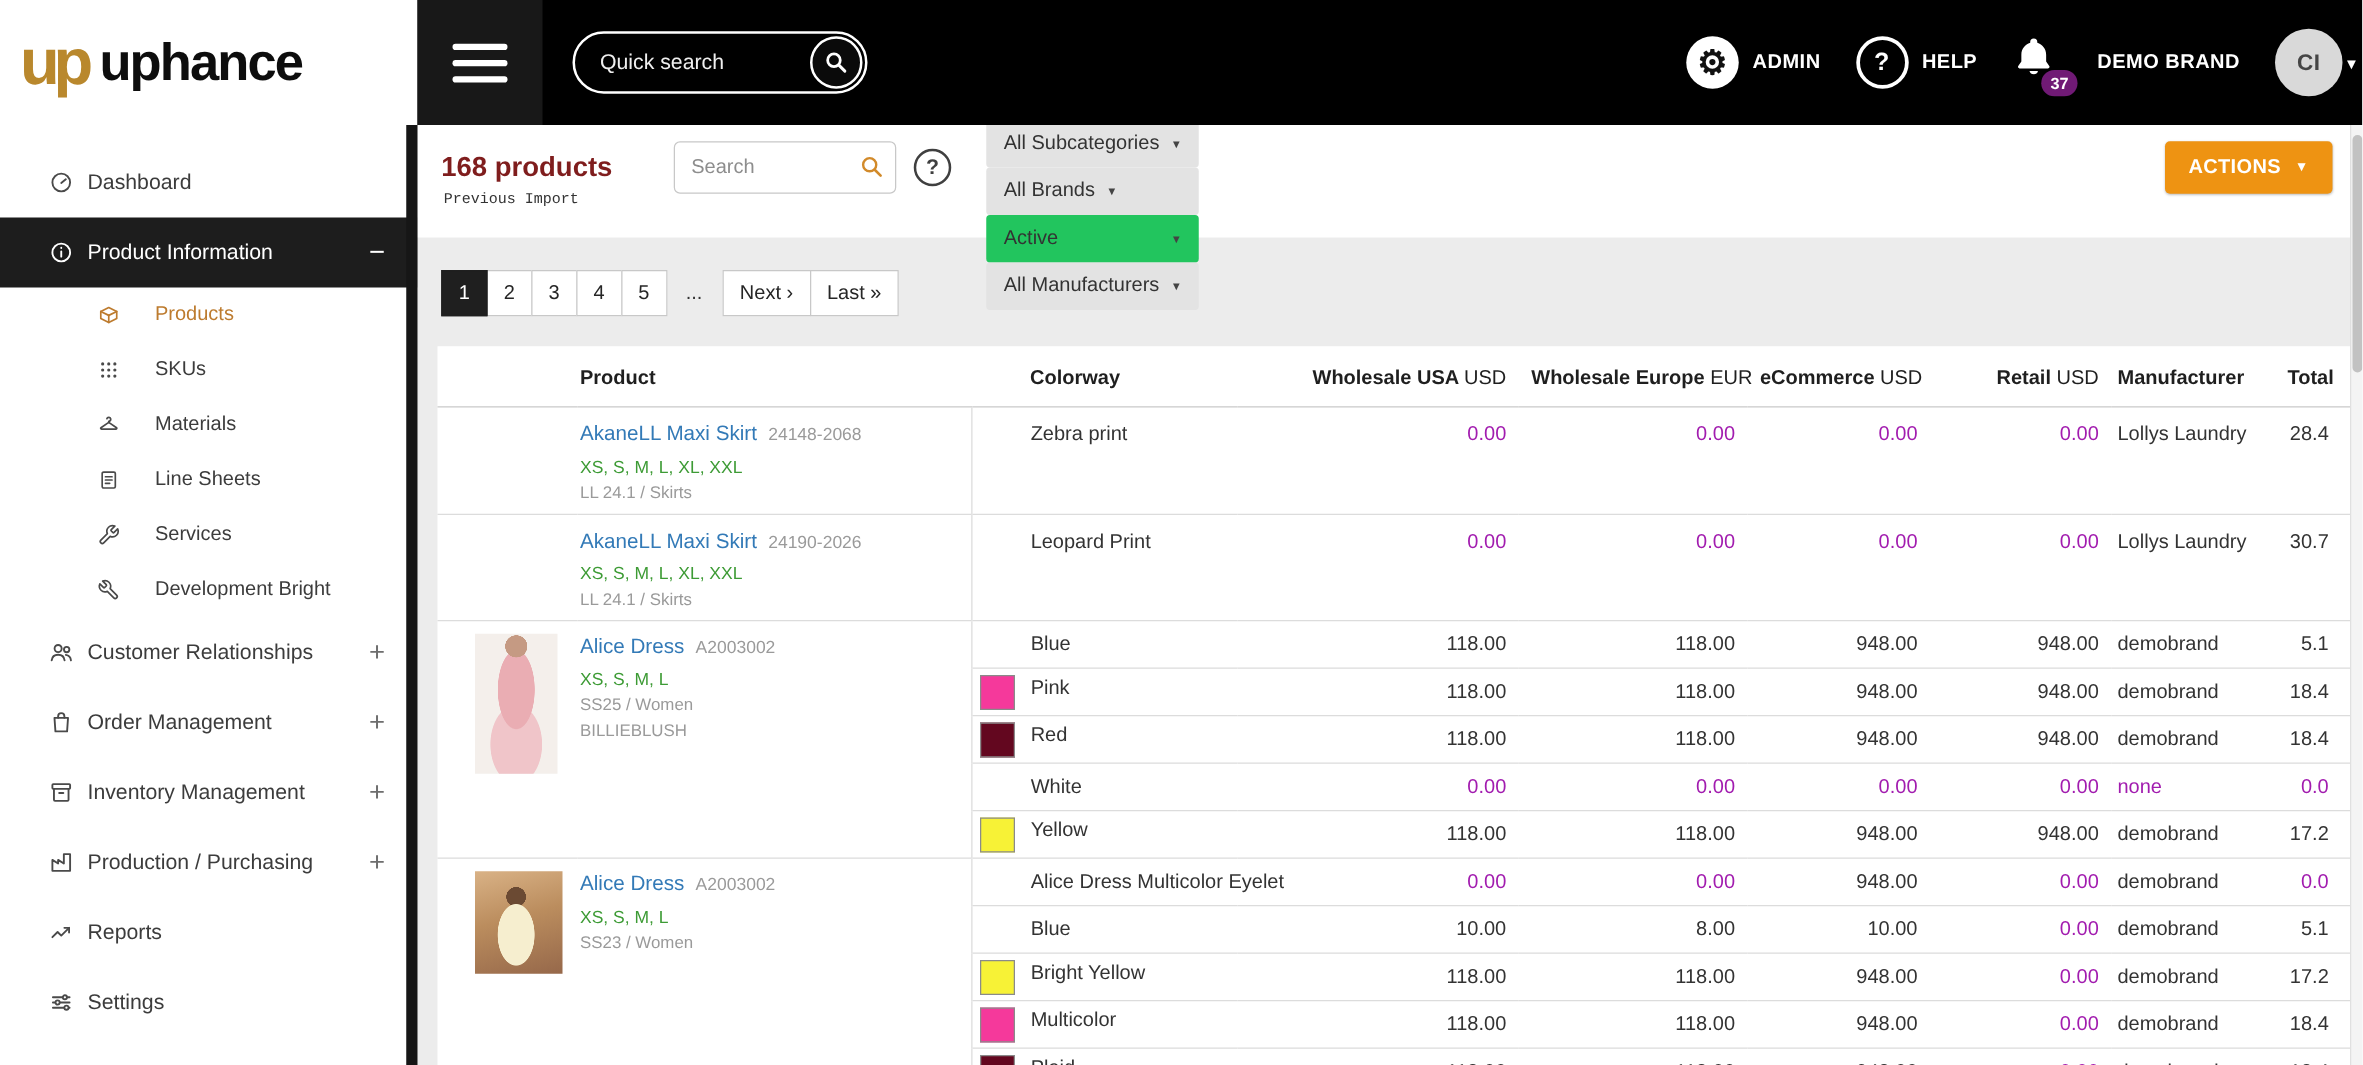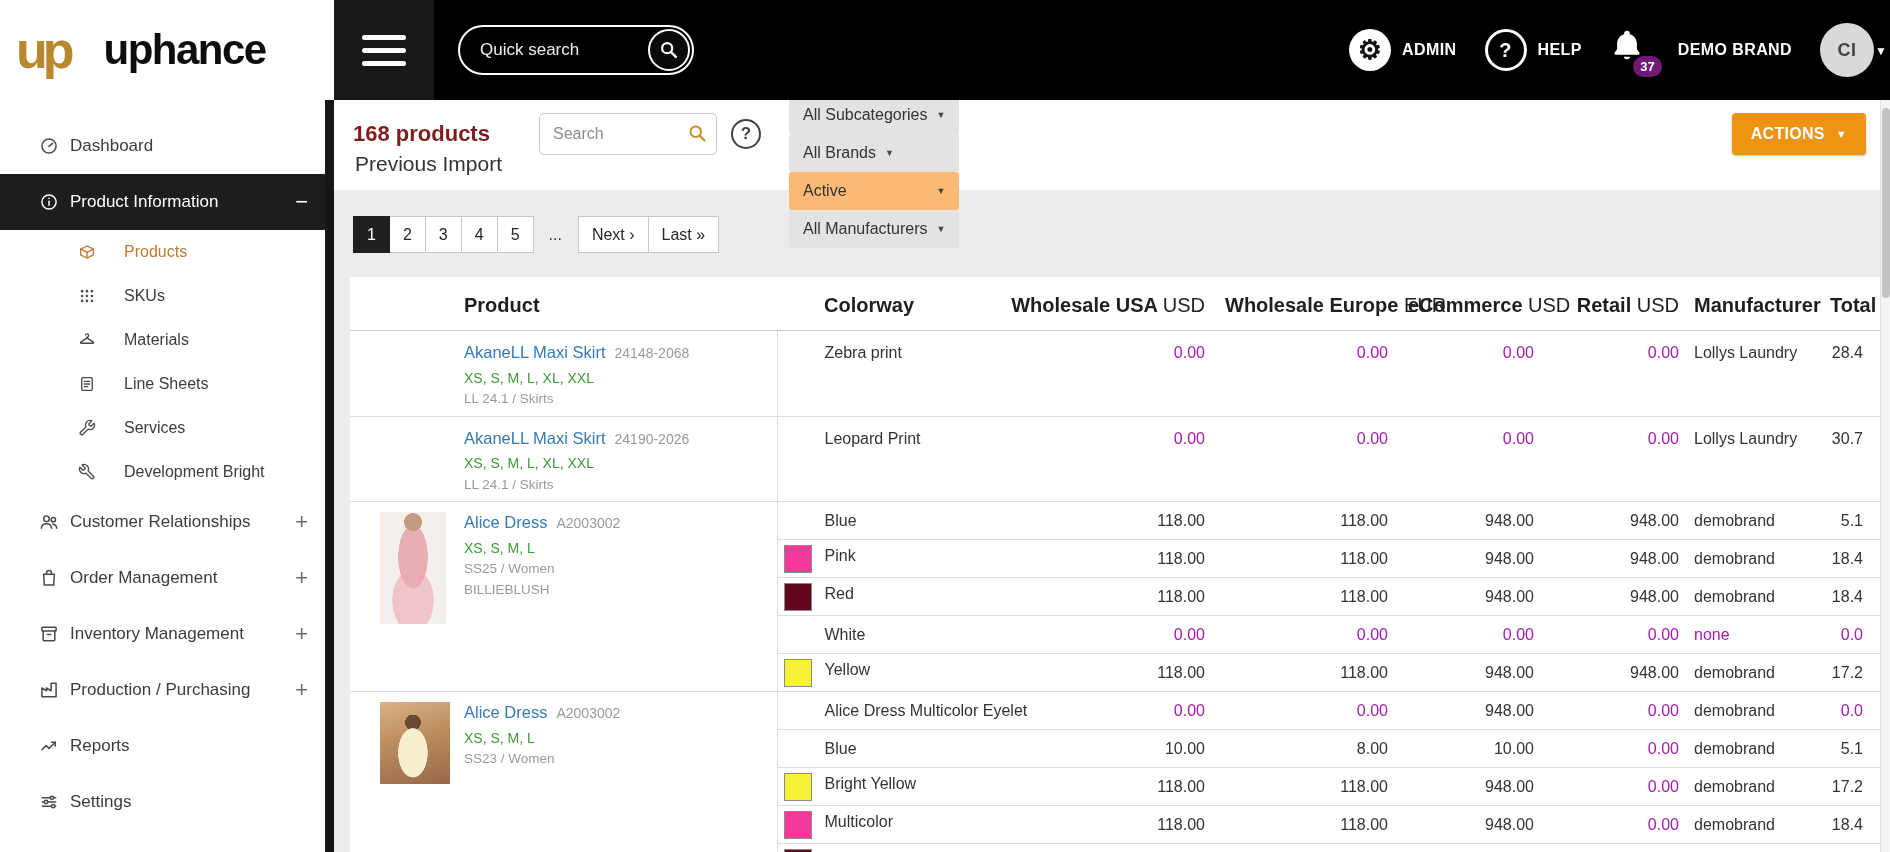--- a/index.html
+++ b/index.html
@@ -2,21 +2,21 @@
 <html><head>
 <meta charset="utf-8">
 <style>
   * { margin:0; padding:0; box-sizing:border-box; }
   html,body { background:#fff; }
   body { font-family:"Liberation Sans", sans-serif; }
   .page { position:relative; width:1890px; height:852px; overflow:hidden; background:#ececec; }
 
   
   .topbar { position:absolute; left:0; top:0; width:100%; height:100px; background:#000; z-index:10; }
-  .logo-area { position:absolute; left:0; top:0; width:334px; height:100px; background:#fff; display:flex; align-items:center; padding-left:16px;gap:24px; }
+  .logo-area { position:absolute; left:0; top:0; width:334px; height:100px; background:#fff; display:flex; align-items:center; padding-left:16px; }
   .logo-mark { font-size:52px; font-weight:800; color:#b9882d; letter-spacing:-5px; line-height:1; }
   .logo-text { font-size:42px; font-weight:700; color:#0d0d0d; margin-left:10px; letter-spacing:-1.5px; }
   .hamburger { position:absolute; left:334px; top:0; width:100px; height:100px; background:#181818; display:flex; flex-direction:column; align-items:center; justify-content:center; gap:8px; cursor:pointer; }
   .hamburger .bar { width:44px; height:5px; background:#fff; border-radius:3px; }
   .quick-search { position:absolute; left:458px; top:25px; width:236px; height:50px; border:2px solid #fff; border-radius:27px; display:flex; align-items:center; background:#000; }
   .quick-search input { flex:1; min-width:0; background:transparent; border:none; outline:none; color:#fff; font-size:17px; padding:0 8px 0 20px; font-family:inherit; }
   .quick-search input::placeholder { color:#efefef; }
   .qs-btn { width:42px; height:42px; border-radius:50%; border:2px solid #fff; background:#0a0a0a; margin-right:2px; flex:none; display:flex; align-items:center; justify-content:center; cursor:pointer; }
   .topbar-right { position:absolute; right:16px; top:0; height:100px; display:flex; align-items:center; gap:28px; }
   .tb-group { display:flex; align-items:center; gap:11px; color:#fff; font-weight:bold; font-size:16px; letter-spacing:.4px; cursor:pointer; }
@@ -50,35 +50,35 @@
   .toolbar-row { display:flex; align-items:center; height:62px; padding-left:19px; padding-right:14px; padding-top:6px; }
   .count { width:159px; font-size:22px; font-weight:700; color:#7f1d1d; white-space:nowrap; }
   .toolbar-search { position:relative; width:205px; height:42px; flex:none;padding-left:27px; }
   .toolbar-search input { width:100%; height:100%; border:1px solid #c8c8c8; border-radius:5px; padding:0 38px 0 13px; font-size:16px; color:#333; font-family:inherit; outline:none; }
   .toolbar-search input::placeholder { color:#8d8d8d; }
   .ts-icon { position:absolute; right:9px; top:10px; }
   .help-q { width:30px; height:30px; border-radius:50%; border:2.5px solid #3f3f3f; color:#3f3f3f; font-weight:bold; font-size:17px; display:flex; align-items:center; justify-content:center; margin-left:14px; flex:none; cursor:pointer; }
   .filter-btn { background:#e3e3e3; color:#333; font-size:16px; padding:10px 14px; border-radius:3px; display:flex; align-items:center; white-space:nowrap; cursor:pointer; flex:none; }
   .filter-btn:first-of-type { margin-left:19px; }
   .filter-btn + .filter-btn { margin-left:28px; }
-  .filter-btn.selected { background:#fdba74;justify-content:space-between; }
+  .filter-btn.selected { background:#22c55e;justify-content:space-between; }
   .caret { font-size:9px; margin-left:9px; color:#444; }
   .actions-btn { margin-left:auto; background:#ee9312; color:#fff; font-weight:bold; font-size:16px; letter-spacing:.3px; padding:12px 19px; border-radius:4px; display:flex; align-items:center; cursor:pointer; box-shadow:0 1px 2px rgba(0,0,0,.25); flex:none; }
   .actions-btn .caret { color:#fff; font-size:11px; margin-left:11px; }
-  .previous-import { position:absolute; left:21px; top:52px; font-size:21px; color:#333; cursor:pointer; }
+  .previous-import { position:absolute; left:21px; top:52px; font-size:12px; color:#333; cursor:pointer;font-family:Liberation Mono, monospace; }
 
   .pagination { display:flex; align-items:center; margin:26px 0 0 19px; }
   .page-btn { min-width:32px; height:37px; padding:0 13px; display:flex; align-items:center; justify-content:center; background:#fff; border:1px solid #c8c8c8; font-size:16px; color:#262626; margin-right:-1px; cursor:pointer; }
   .page-btn.active { background:#1f1f1f; border-color:#1f1f1f; color:#fff; position:relative; z-index:2; }
   .page-ellipsis { border:none; background:transparent; margin:0 12px; padding:0 4px; color:#333; font-size:16px; cursor:default; }
 
   
   .card { position:absolute; left:16px; top:177px; right:0; height:720px; background:#fff; }
   table { border-collapse:collapse; table-layout:fixed; width:1530px; }
-  th { font-size:20px; font-weight:700; color:#1f1f1f; text-align:left; padding:17px 10px 13px 10px; border-bottom:1px solid #c9c9c9; white-space:nowrap; }
+  th { font-size:16px; font-weight:700; color:#1f1f1f; text-align:left; padding:17px 10px 13px 10px; border-bottom:1px solid #c9c9c9; white-space:nowrap; }
   th.num { text-align:right; }
   th.col-product { padding-left:2px; }
   th.col-colorway { padding-left:47px; }
   th.col-mfr { padding-left:5px; }
   th.col-total { padding-right:17px; }
   .hcur { font-weight:400; }
   td { font-size:16px; color:#333; border-top:1px solid #dcdcdc; padding:8px 10px; line-height:21px; white-space:nowrap; }
   tbody:first-of-type tr:first-child td { border-top:none; }
   td.num { text-align:right; padding-right:10px; }
   td.cell-total { padding-right:17px; }

